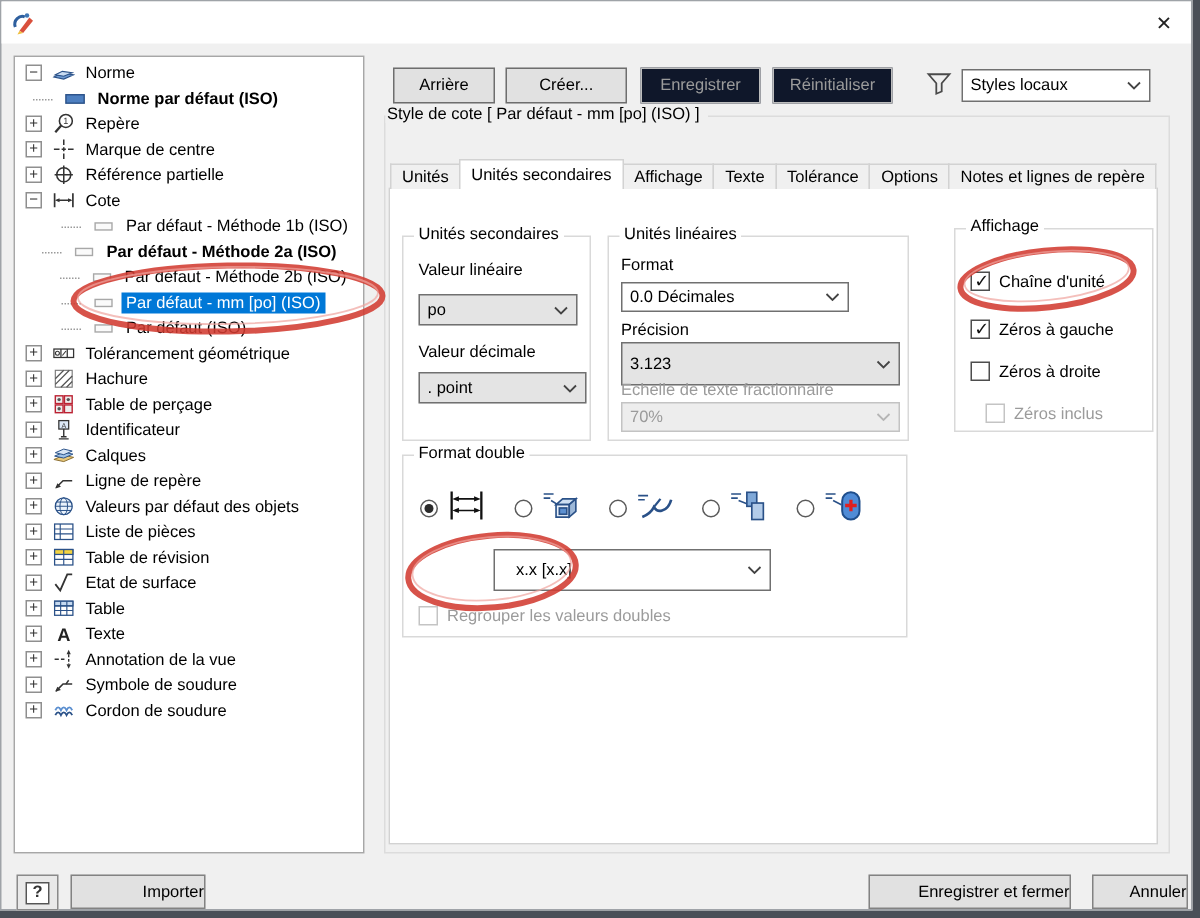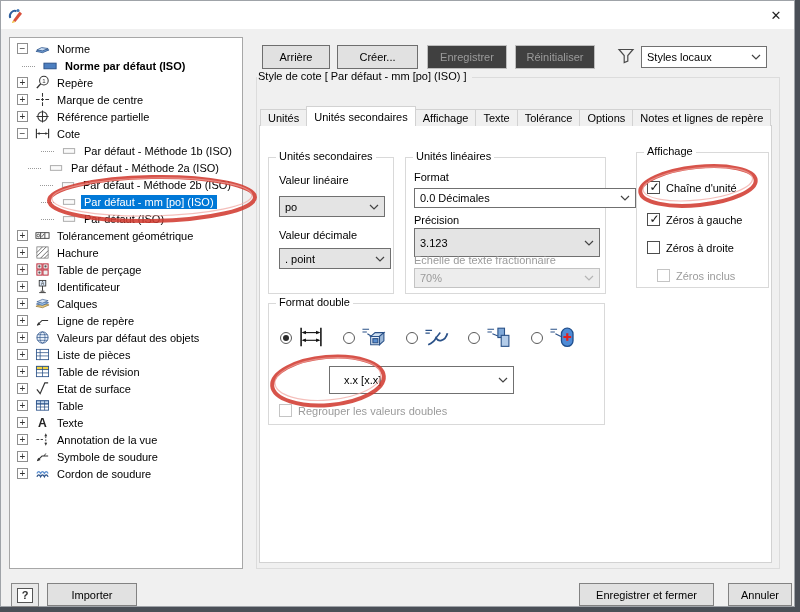--- a/index.html
+++ b/index.html
@@ -21,22 +21,22 @@
   .expander.box { width:11px; height:11px; flex-basis:11px; border:1px solid #8f8f8f; background:#fff; font-size:10px; line-height:9px; text-align:center; color:#333; margin-left:1px; }
   .expander.dash::after { content:""; position:absolute; left:-2px; top:6px; width:13px; border-top:1px dotted #9a9a9a; }
   .ticon { width:16px; height:16px; flex:0 0 16px; margin-right:4px; display:flex; align-items:center; justify-content:center; }
   .ticon svg { width:15px; height:15px; }
   .tlabel { padding:1px 3px; }
   .trow.bold .tlabel { font-weight:bold; }
   .trow.sel .tlabel { background:#0078d7; color:#fff; }
 
   
   .btn { position:absolute; height:24px; background:#e1e1e1; border:1px solid #6e6e6e; font:inherit; padding:0; text-align:center; }
-  .btn.dis { color:#9b9b9b; border-color:#bdbdbd; background:#404040; }
-  .btn.foot { height:23px; border-color:#828282; }
+  .btn.dis { color:#9b9b9b; border-color:#bdbdbd; background:#0f172a; }
+  .btn.foot { height:23px; border-color:#828282;text-align:right; }
 
   
   .combo { position:absolute; background:#fff; border:1px solid #707070; display:flex; align-items:center; padding:0 5px; }
   .combo .val { flex:1; overflow:hidden; white-space:nowrap; }
   .combo.gray { background:#e4e4e4; }
   .combo.dis { background:#ededed; border-color:#c3c3c3; color:#9b9b9b; }
   .chev { display:flex; margin-left:4px; }
 
   
   .frame { position:absolute; left:255px; top:76px; width:524px; height:492px; border:1px solid #dcdcdc; }
@@ -150,21 +150,21 @@
         </div>
         <div class="trow" style="padding-left: 33px;">
           <span class="expander dash"></span>
           <span class="ticon">
             <svg viewBox="0 0 16 16">
               <rect x="1.5" y="6" width="12" height="5" fill="#fafafa" stroke="#a8a8a8"></rect>
             </svg>
           </span>
           <span class="tlabel">Par défaut - Méthode 1b (ISO)</span>
         </div>
-        <div class="trow" style="padding-left: 20px;">
+        <div class="trow" style="padding-left: 20px; font-weight: bold;">
           <span class="expander dash"></span>
           <span class="ticon">
             <svg viewBox="0 0 16 16">
               <rect x="1.5" y="6" width="12" height="5" fill="#fafafa" stroke="#a8a8a8"></rect>
             </svg>
           </span>
           <span class="tlabel">Par défaut - Méthode 2a (ISO)</span>
         </div>
         <div class="trow" style="padding-left: 32px;">
           <span class="expander dash"></span>
@@ -412,21 +412,21 @@
             <svg width="10" height="6" viewBox="0 0 10 6">
               <path d="M1 1 L5 5 L9 1" stroke="#444" fill="none" stroke-width="1.2"></path>
             </svg>
           </span>
       </div>
     </div>
 
     <div class="group" style="left:404px;top:156px;width:201px;height:137px;">
       <span class="gtitle">Unités linéaires</span>
       <span class="lbl" style="left:8px;top:13px;">Format</span>
-      <div class="combo" style="left:8px;top:30px;width:222px;height:20px;justify-content:flex-end;">
+      <div class="combo" style="left:8px;top:30px;width:152px;height:20px;justify-content:flex-end;">
         <span class="val">0.0 Décimales</span>
         <span class="chev">
             <svg width="10" height="6" viewBox="0 0 10 6">
               <path d="M1 1 L5 5 L9 1" stroke="#444" fill="none" stroke-width="1.2"></path>
             </svg>
           </span>
       </div>
       <span class="lbl" style="left:8px;top:56px;">Précision</span>
       <div class="combo gray" style="left:8px;top:70px;width:186px;height:29px;">
         <span class="val">3.123</span>

